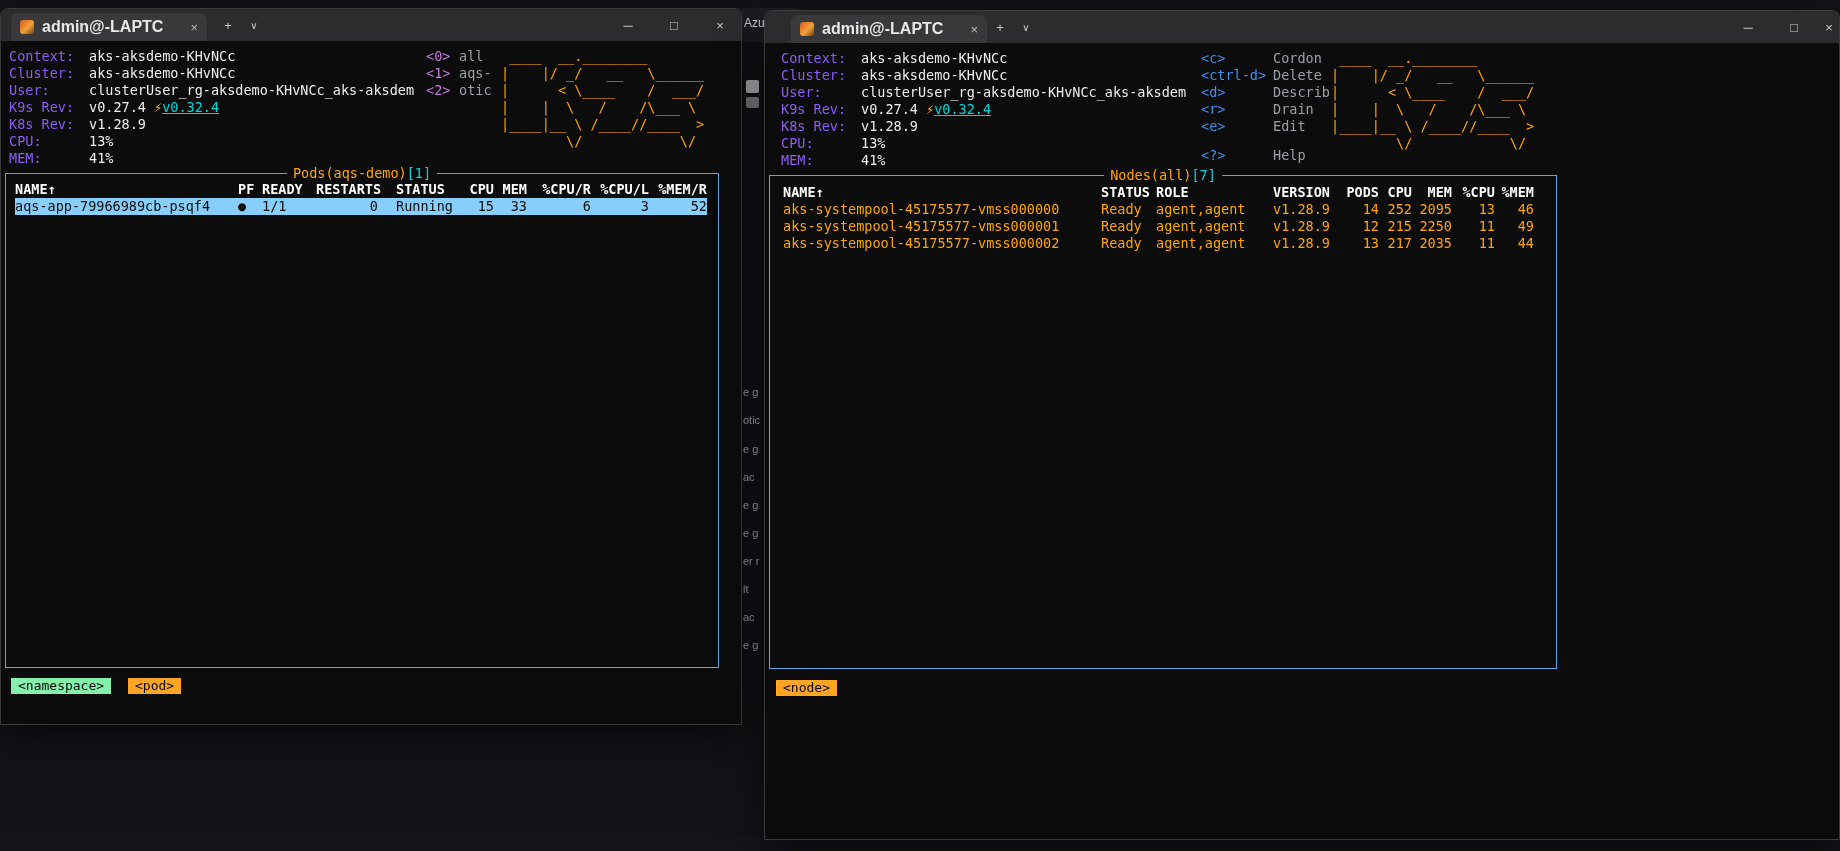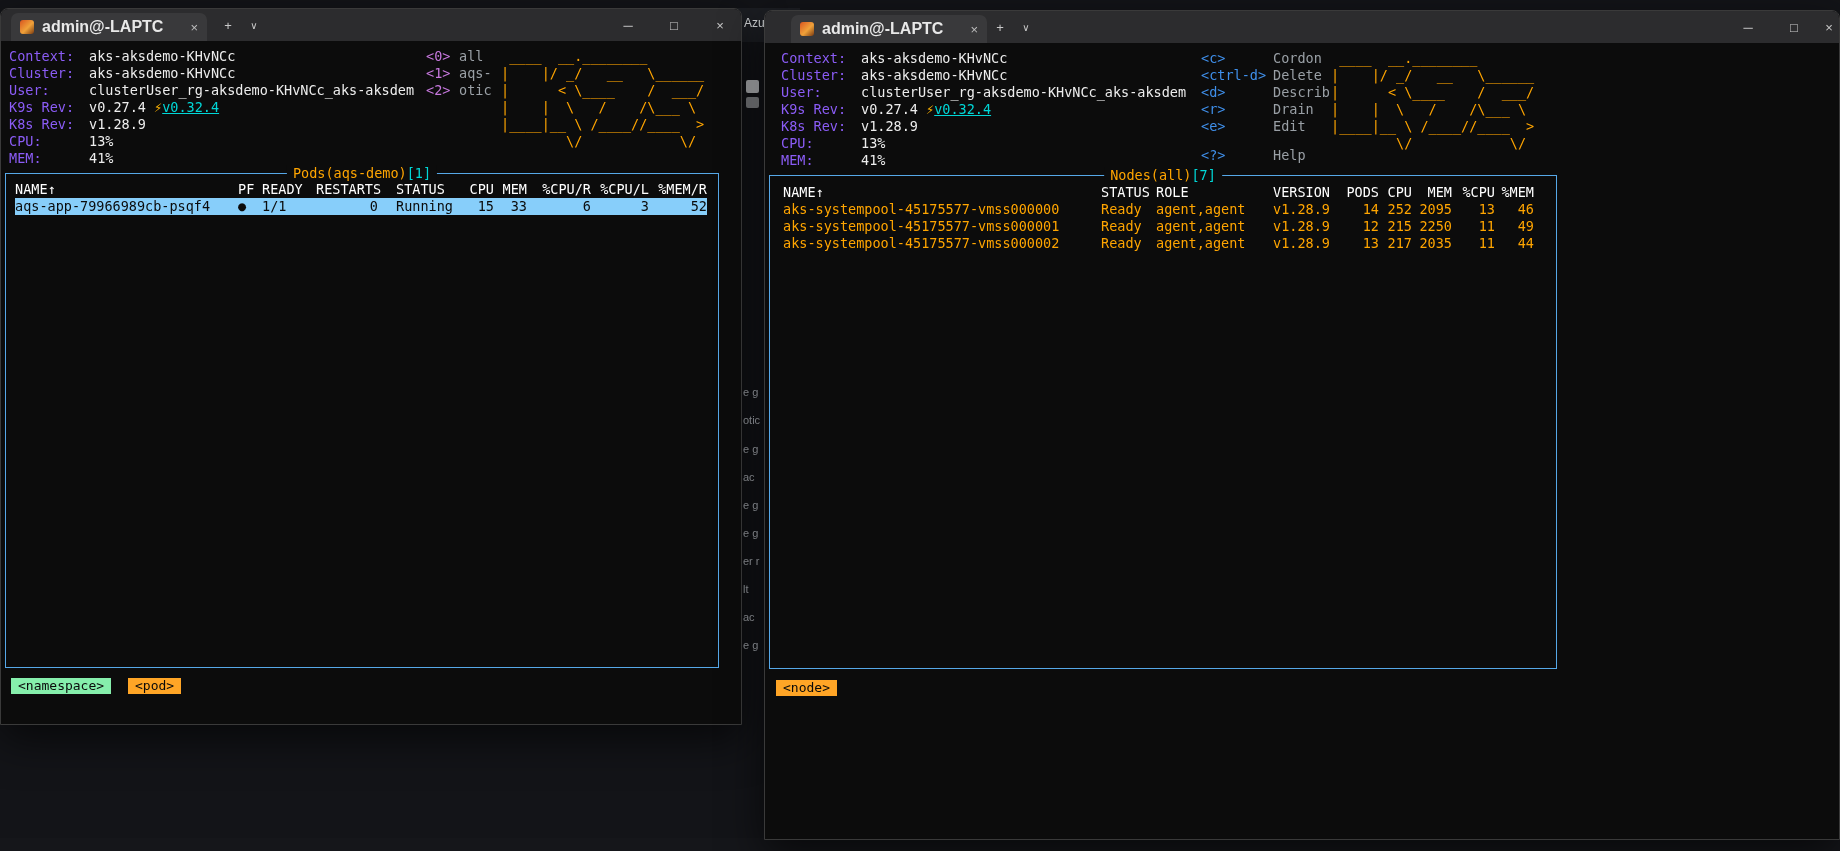--- a/index.html
+++ b/index.html
@@ -58,21 +58,21 @@
   .pod-table  { left:4px;  top:132px; width:714px; height:495px; }
   .node-table { left:4px;  top:132px; width:788px; height:494px; }
   .ktitle { position:absolute; top:-9px; left:50%; transform:translateX(-50%); background:#0c0c0c;
             padding:0 6px; white-space:pre; }
   .t-res   { color:#ffa500; }
   .t-count { color:#00d7d7; }
 
   .trow { position:absolute; display:grid; height:17px; white-space:pre; }
   .prow { left:9px;  width:692px; grid-template-columns:223px 24px 54px 62px 78px 38px 33px 64px 58px 58px; }
   .nrow { left:13px; width:751px; grid-template-columns:318px 55px 117px 73px 33px 33px 40px 43px 39px; }
-  .thead { color:#ffffff; font-weight:normal; }
+  .thead { color:#ffffff; font-weight:bold; }
   .r  { text-align:right; }
   .pl { padding-left:18px; }
   .selected { background:#87cefa; color:#0b0b0b; }
   .noderow  { color:#ffa500; }
 
   .crumb { position:absolute; height:16px; line-height:16px; padding:0 7px; color:#0a0a0a; font-size:13px; }
   .crumb-cyan   { background:#86efac; }
   .crumb-orange { background:#ffa526; }
 </style>
 </head>

